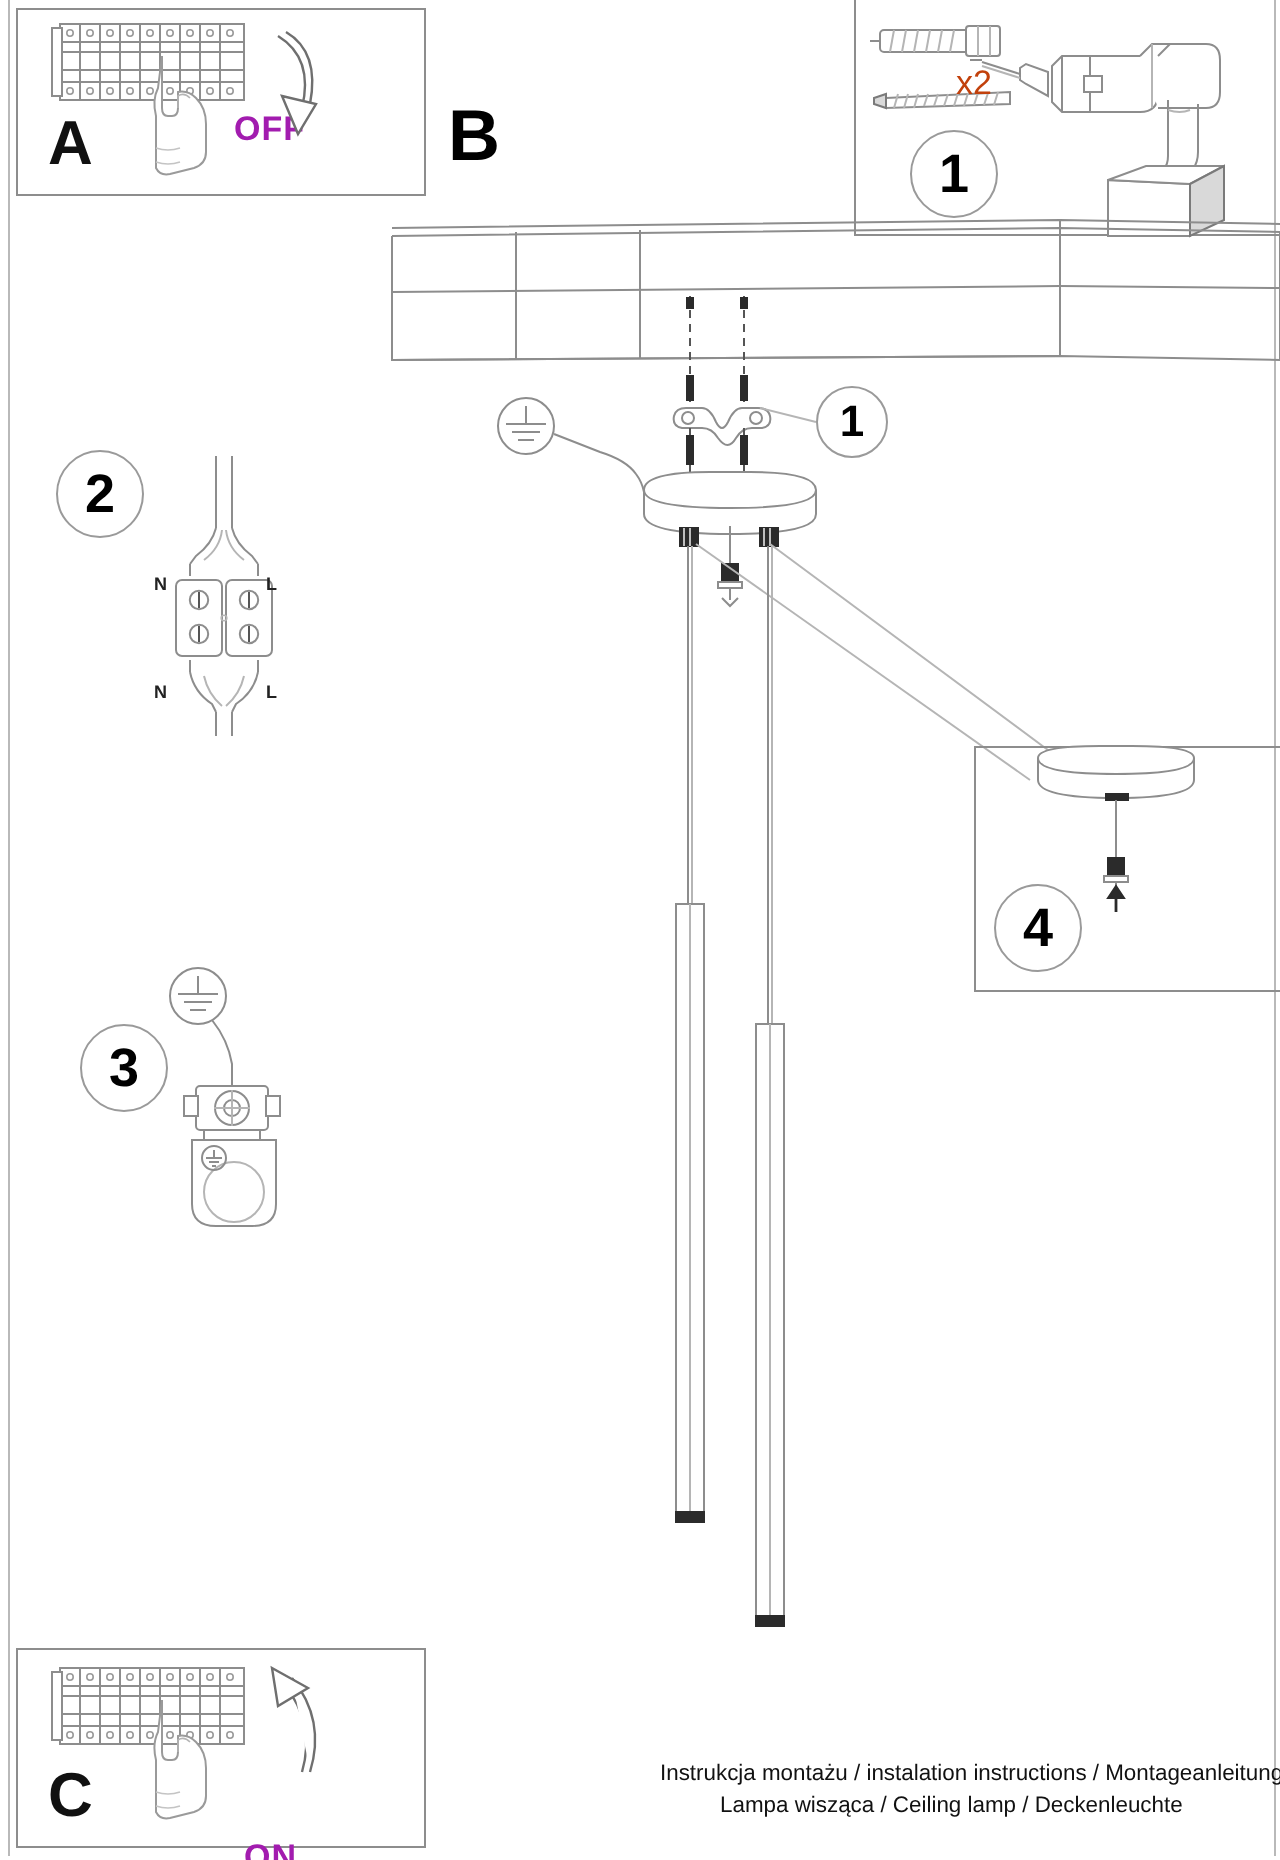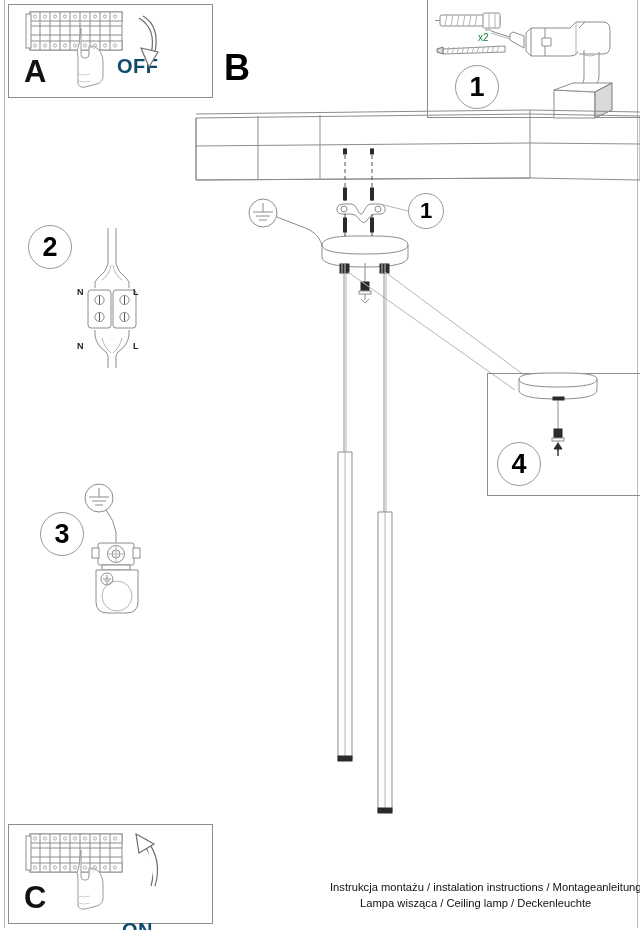--- a/index.html
+++ b/index.html
@@ -35,23 +35,23 @@
   .panel-letter {
     position: absolute;
     font-size: 31px;
     font-weight: bold;
     color: #111;
     font-family: "Liberation Sans", sans-serif;
     line-height: 1;
   }
   .state-label {
     position: absolute;
-    font-size: 20px;
+    font-size: 17px;
     font-weight: bold;
-    color: #0c4a6e;
+    color: #a21caf;
     letter-spacing: 0.5px;
     line-height: 1;
   }
   .big-letter-b {
     position: absolute;
     font-size: 36px;
     font-weight: bold;
     color: #000;
     line-height: 1;
   }
@@ -69,22 +69,22 @@
     color: #000;
     background: #fff;
     font-family: "Liberation Sans", sans-serif;
   }
   .num-badge.small {
     width: 36px; height: 36px;
     font-size: 22px;
   }
   .x2-label {
     position: absolute;
-    font-size: 10px;
-    color: #15803d;
+    font-size: 17px;
+    color: #c2410c;
     font-family: "Liberation Sans", sans-serif;
   }
   .nl-label {
     position: absolute;
     font-size: 9px;
     font-weight: bold;
     color: #222;
   }
   .caption {
     position: absolute;

